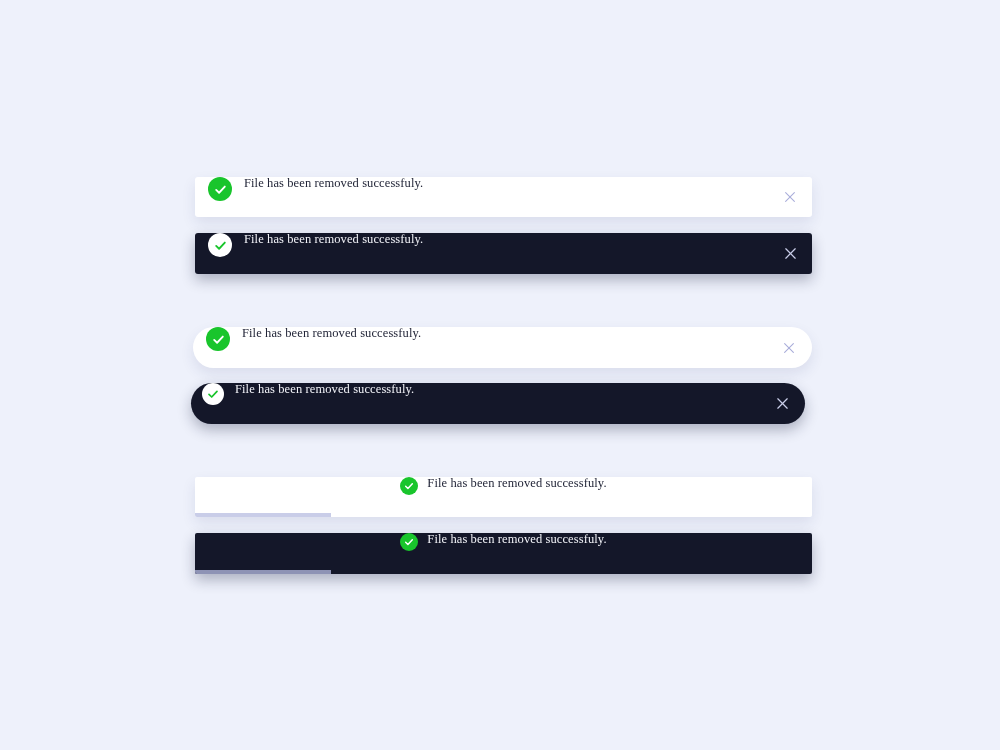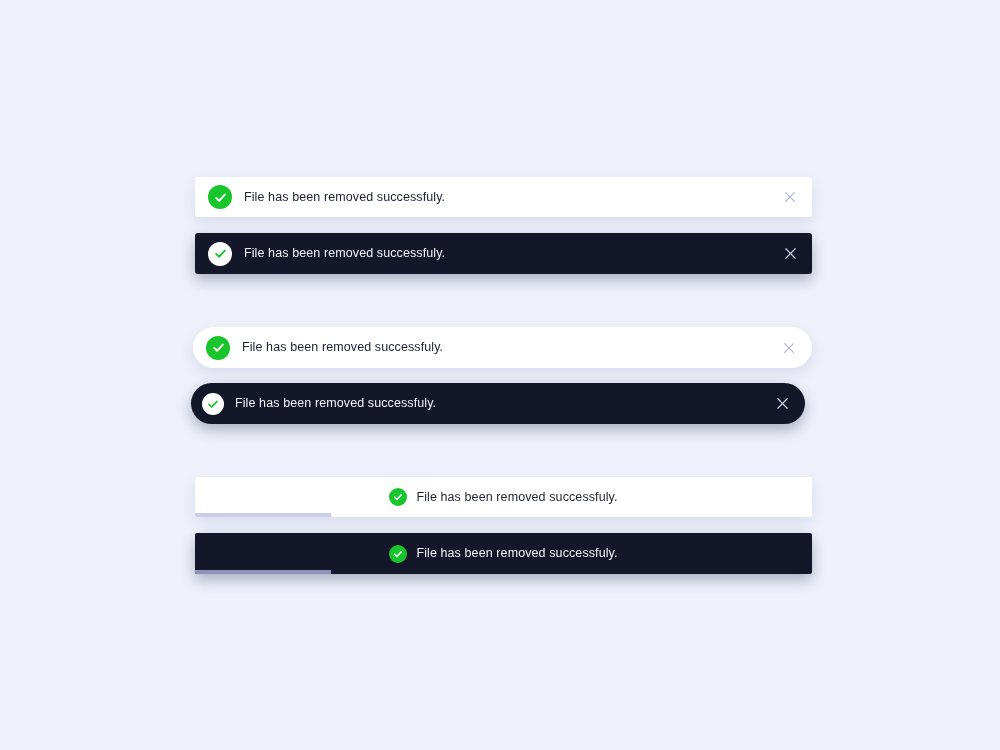--- a/index.html
+++ b/index.html
@@ -21,22 +21,22 @@
     top: 0;
     width: 1000px;
     height: 750px;
   }
 
   
   .toast {
     position: absolute;
     box-sizing: border-box;
     display: flex;
-    align-items: center;
     overflow: hidden;
+    font-family: Liberation Serif, serif;
   }
 
   .toast-light {
     background: #ffffff;
     box-shadow: 0 6px 14px rgba(40, 50, 110, 0.10);
   }
   .toast-dark {
     background: #141729;
     box-shadow: 0 6px 14px rgba(20, 25, 60, 0.30);
   }

